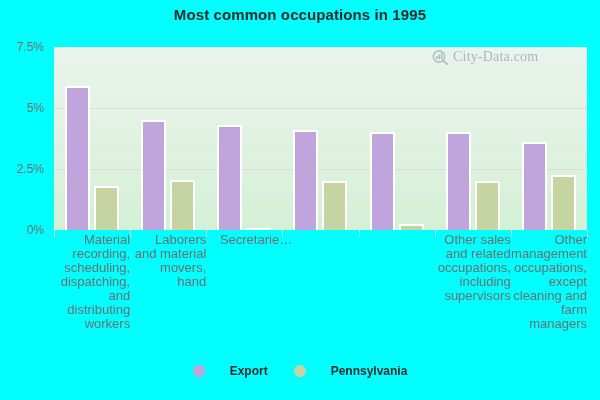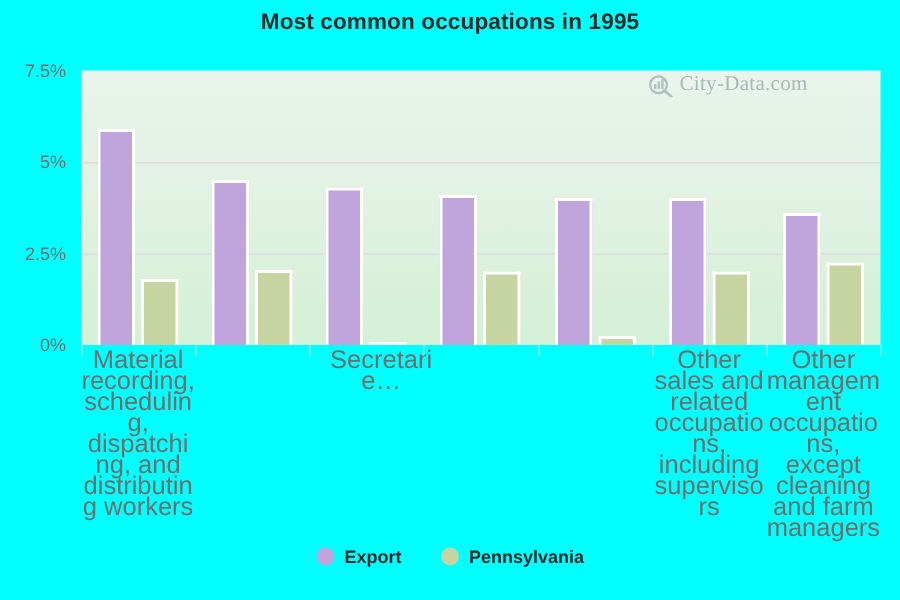--- a/index.html
+++ b/index.html
@@ -90,22 +90,22 @@
   #cat-axis {
     position: absolute;
     left: 54px;
     top: 230px;
     width: 533px;
     height: 128px;
   }
   .cat-cell {
     position: absolute;
     top: 0;
-    text-align: center;
-    font-size: 17px;
+    text-align: right;
+    font-size: 13px;
     line-height: 14px;
     color: #6e6e6e;
     padding-top: 3px;
     box-sizing: border-box;
     word-wrap: break-word;
   }
   .cat-tick {
     position: absolute;
     top: 0;
     width: 1px;
@@ -119,21 +119,21 @@
     top: 364px;
     width: 600px;
     display: flex;
     justify-content: center;
     align-items: center;
     gap: 26px;
   }
   .legend-item {
     display: flex;
     align-items: center;
-    gap: 7px;
+    gap: 25px;
     font-size: 12px;
     color: #2b2b2b;
     font-weight: bold;
   }
   .legend-swatch {
     width: 12px;
     height: 12px;
     border-radius: 50%;
     display: inline-block;
   }
@@ -204,20 +204,21 @@
       <div class="bar-group" style="left: 456.857px; width: 76.1429px;">
         <div class="bar series-0" title="Export: 3.6%" style="height: 87.84px; width: 25px; left: 11.0714px; background: rgb(192, 165, 221);"></div>
         <div class="bar series-1" title="Pennsylvania: 2.25%" style="height: 54.9px; width: 25px; left: 40.0714px; background: rgb(197, 212, 160);"></div>
       </div>
     </div>
 
   <div id="cat-axis">
       <div class="cat-tick" style="left: 0px;"></div>
       <div class="cat-cell" style="left: 0px; width: 76.1429px;">Material recording, scheduling, dispatching, and distributing workers</div>
       <div class="cat-tick" style="left: 76.1429px;"></div>
+      <div class="cat-cell" style="left: 76.1429px; width: 76.1429px;">Laborers and material movers, hand</div>
       <div class="cat-tick" style="left: 152.286px;"></div>
       <div class="cat-cell" style="left: 162px; width: 76.1429px;">Secretarie…</div>
       <div class="cat-tick" style="left: 228.429px;"></div>
       <div class="cat-tick" style="left: 304.571px;"></div>
       <div class="cat-tick" style="left: 380.714px;"></div>
       <div class="cat-cell" style="left: 380.714px; width: 76.1429px;">Other sales and related occupations, including supervisors</div>
       <div class="cat-tick" style="left: 456.857px;"></div>
       <div class="cat-cell" style="left: 456.857px; width: 76.1429px;">Other management occupations, except cleaning and farm managers</div>
       <div class="cat-tick" style="left: 533px;"></div>
     </div>

